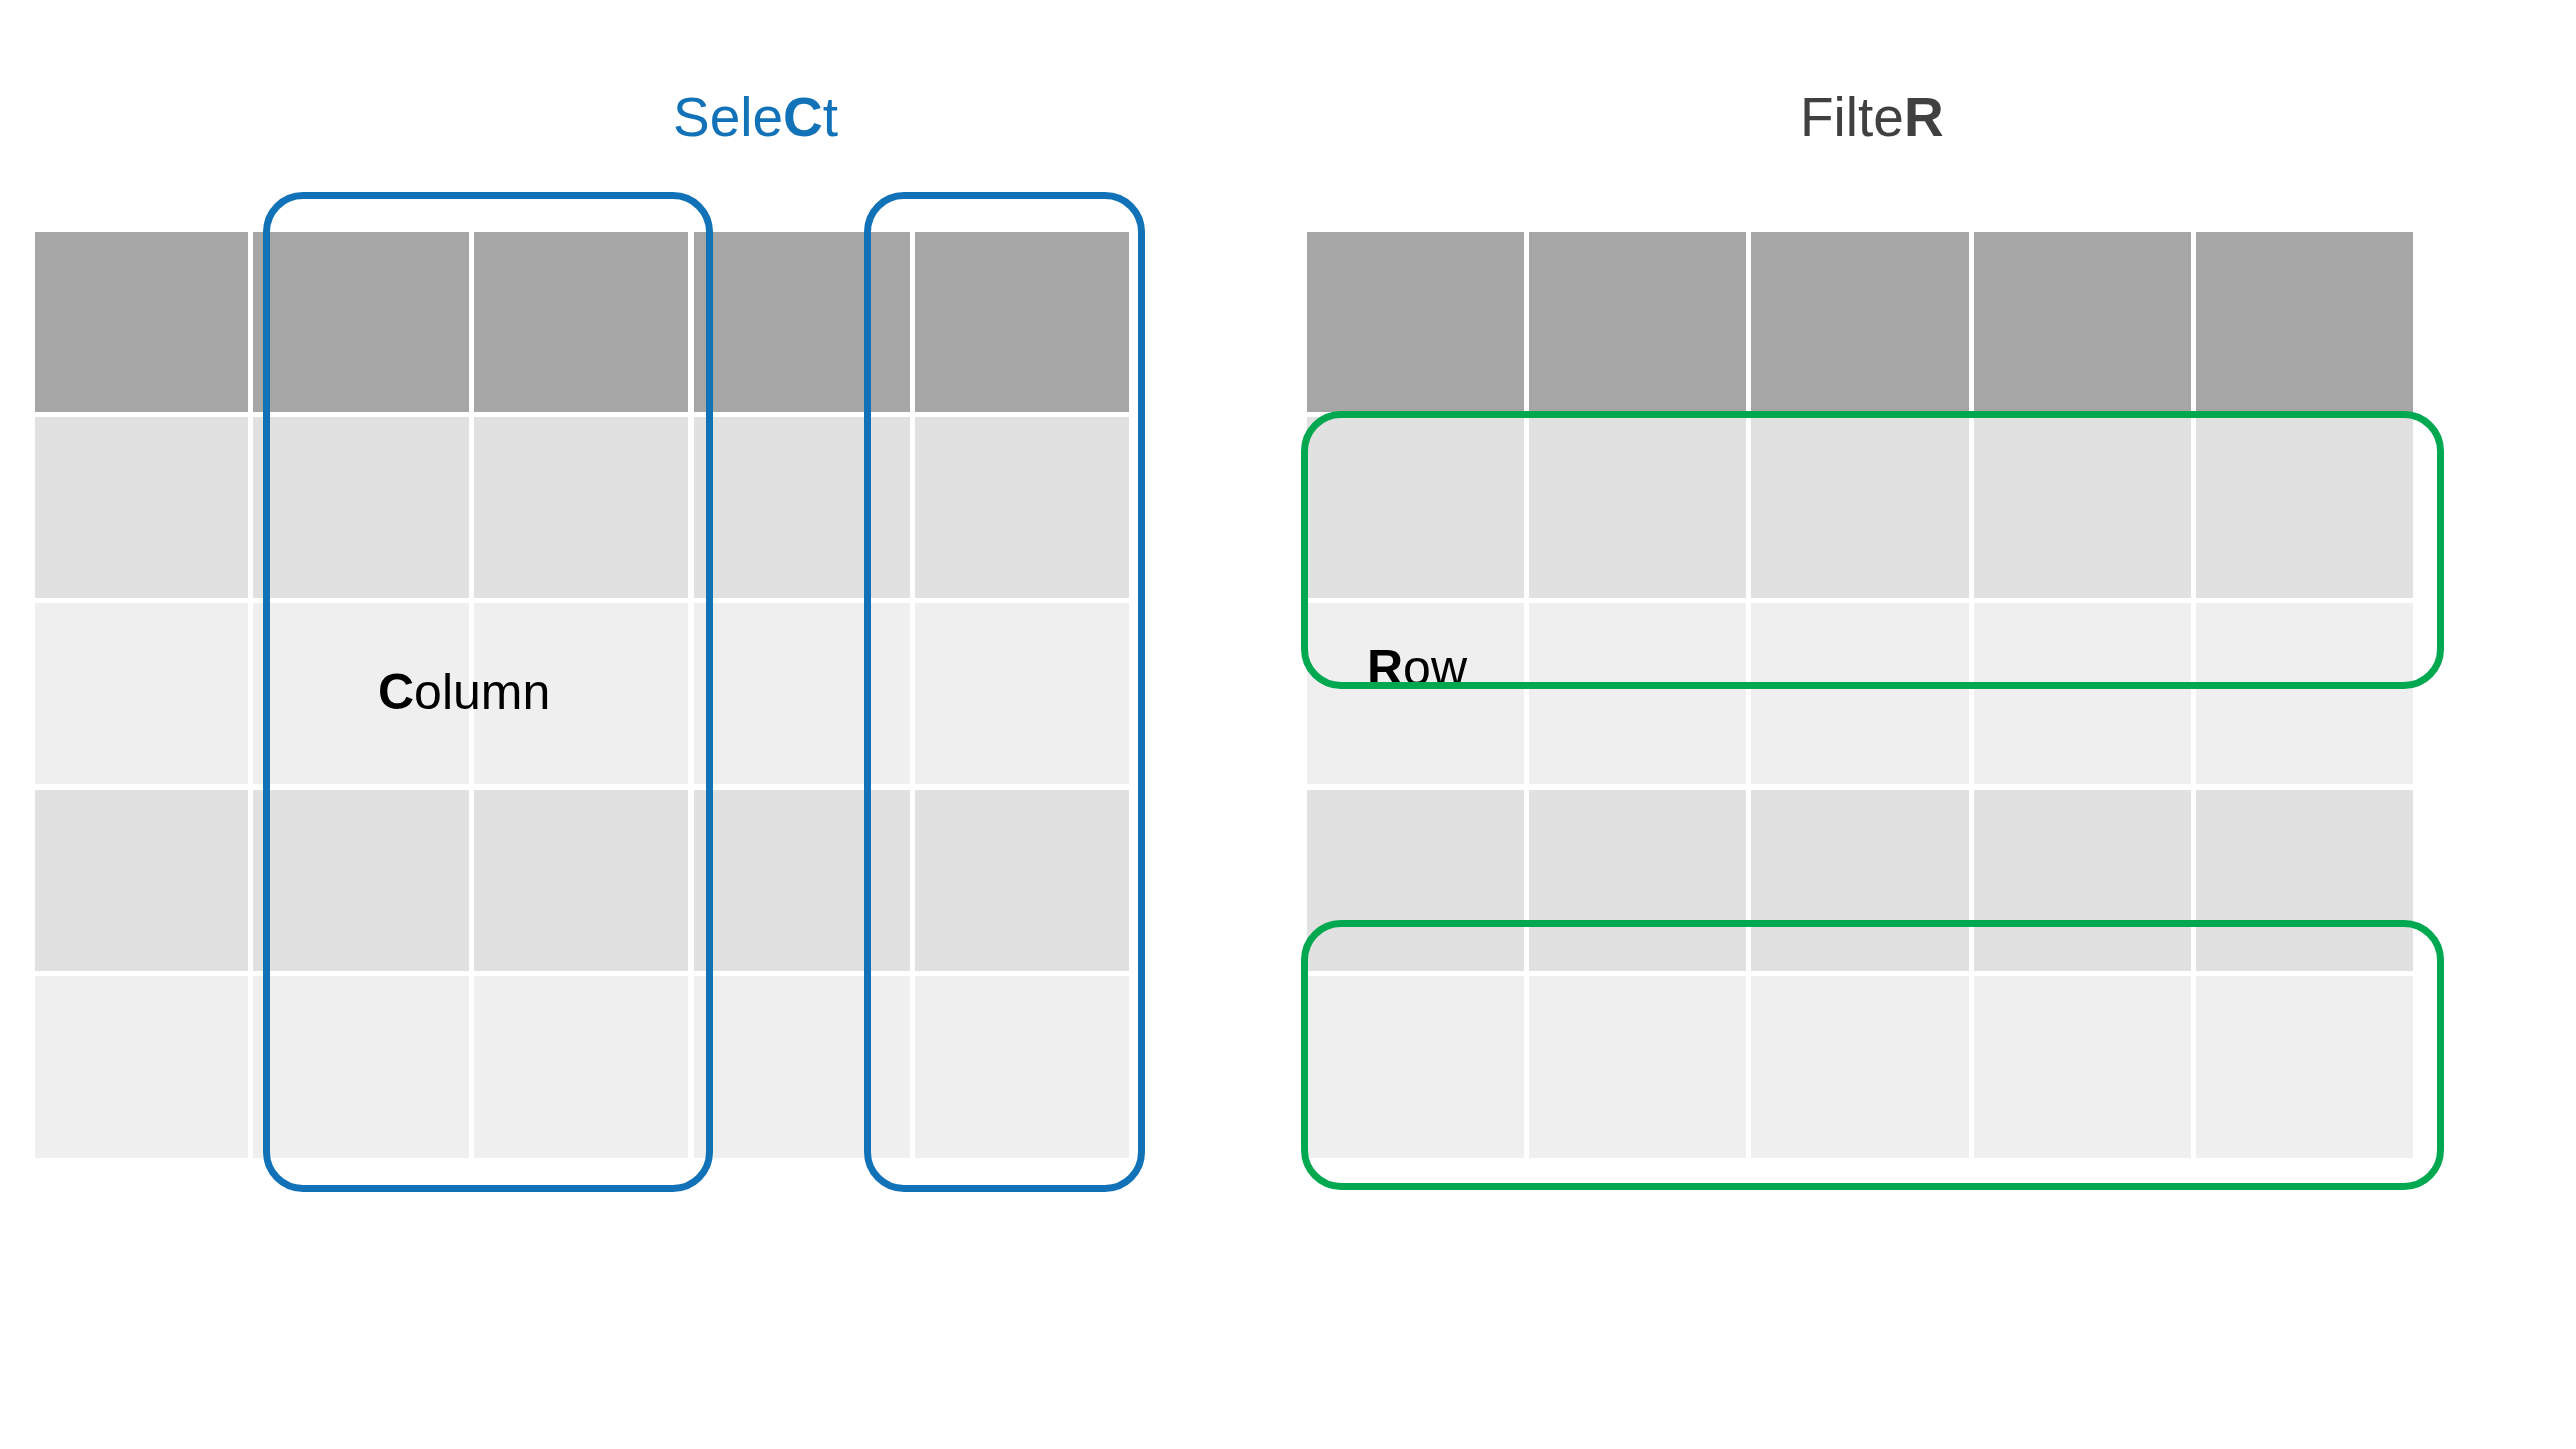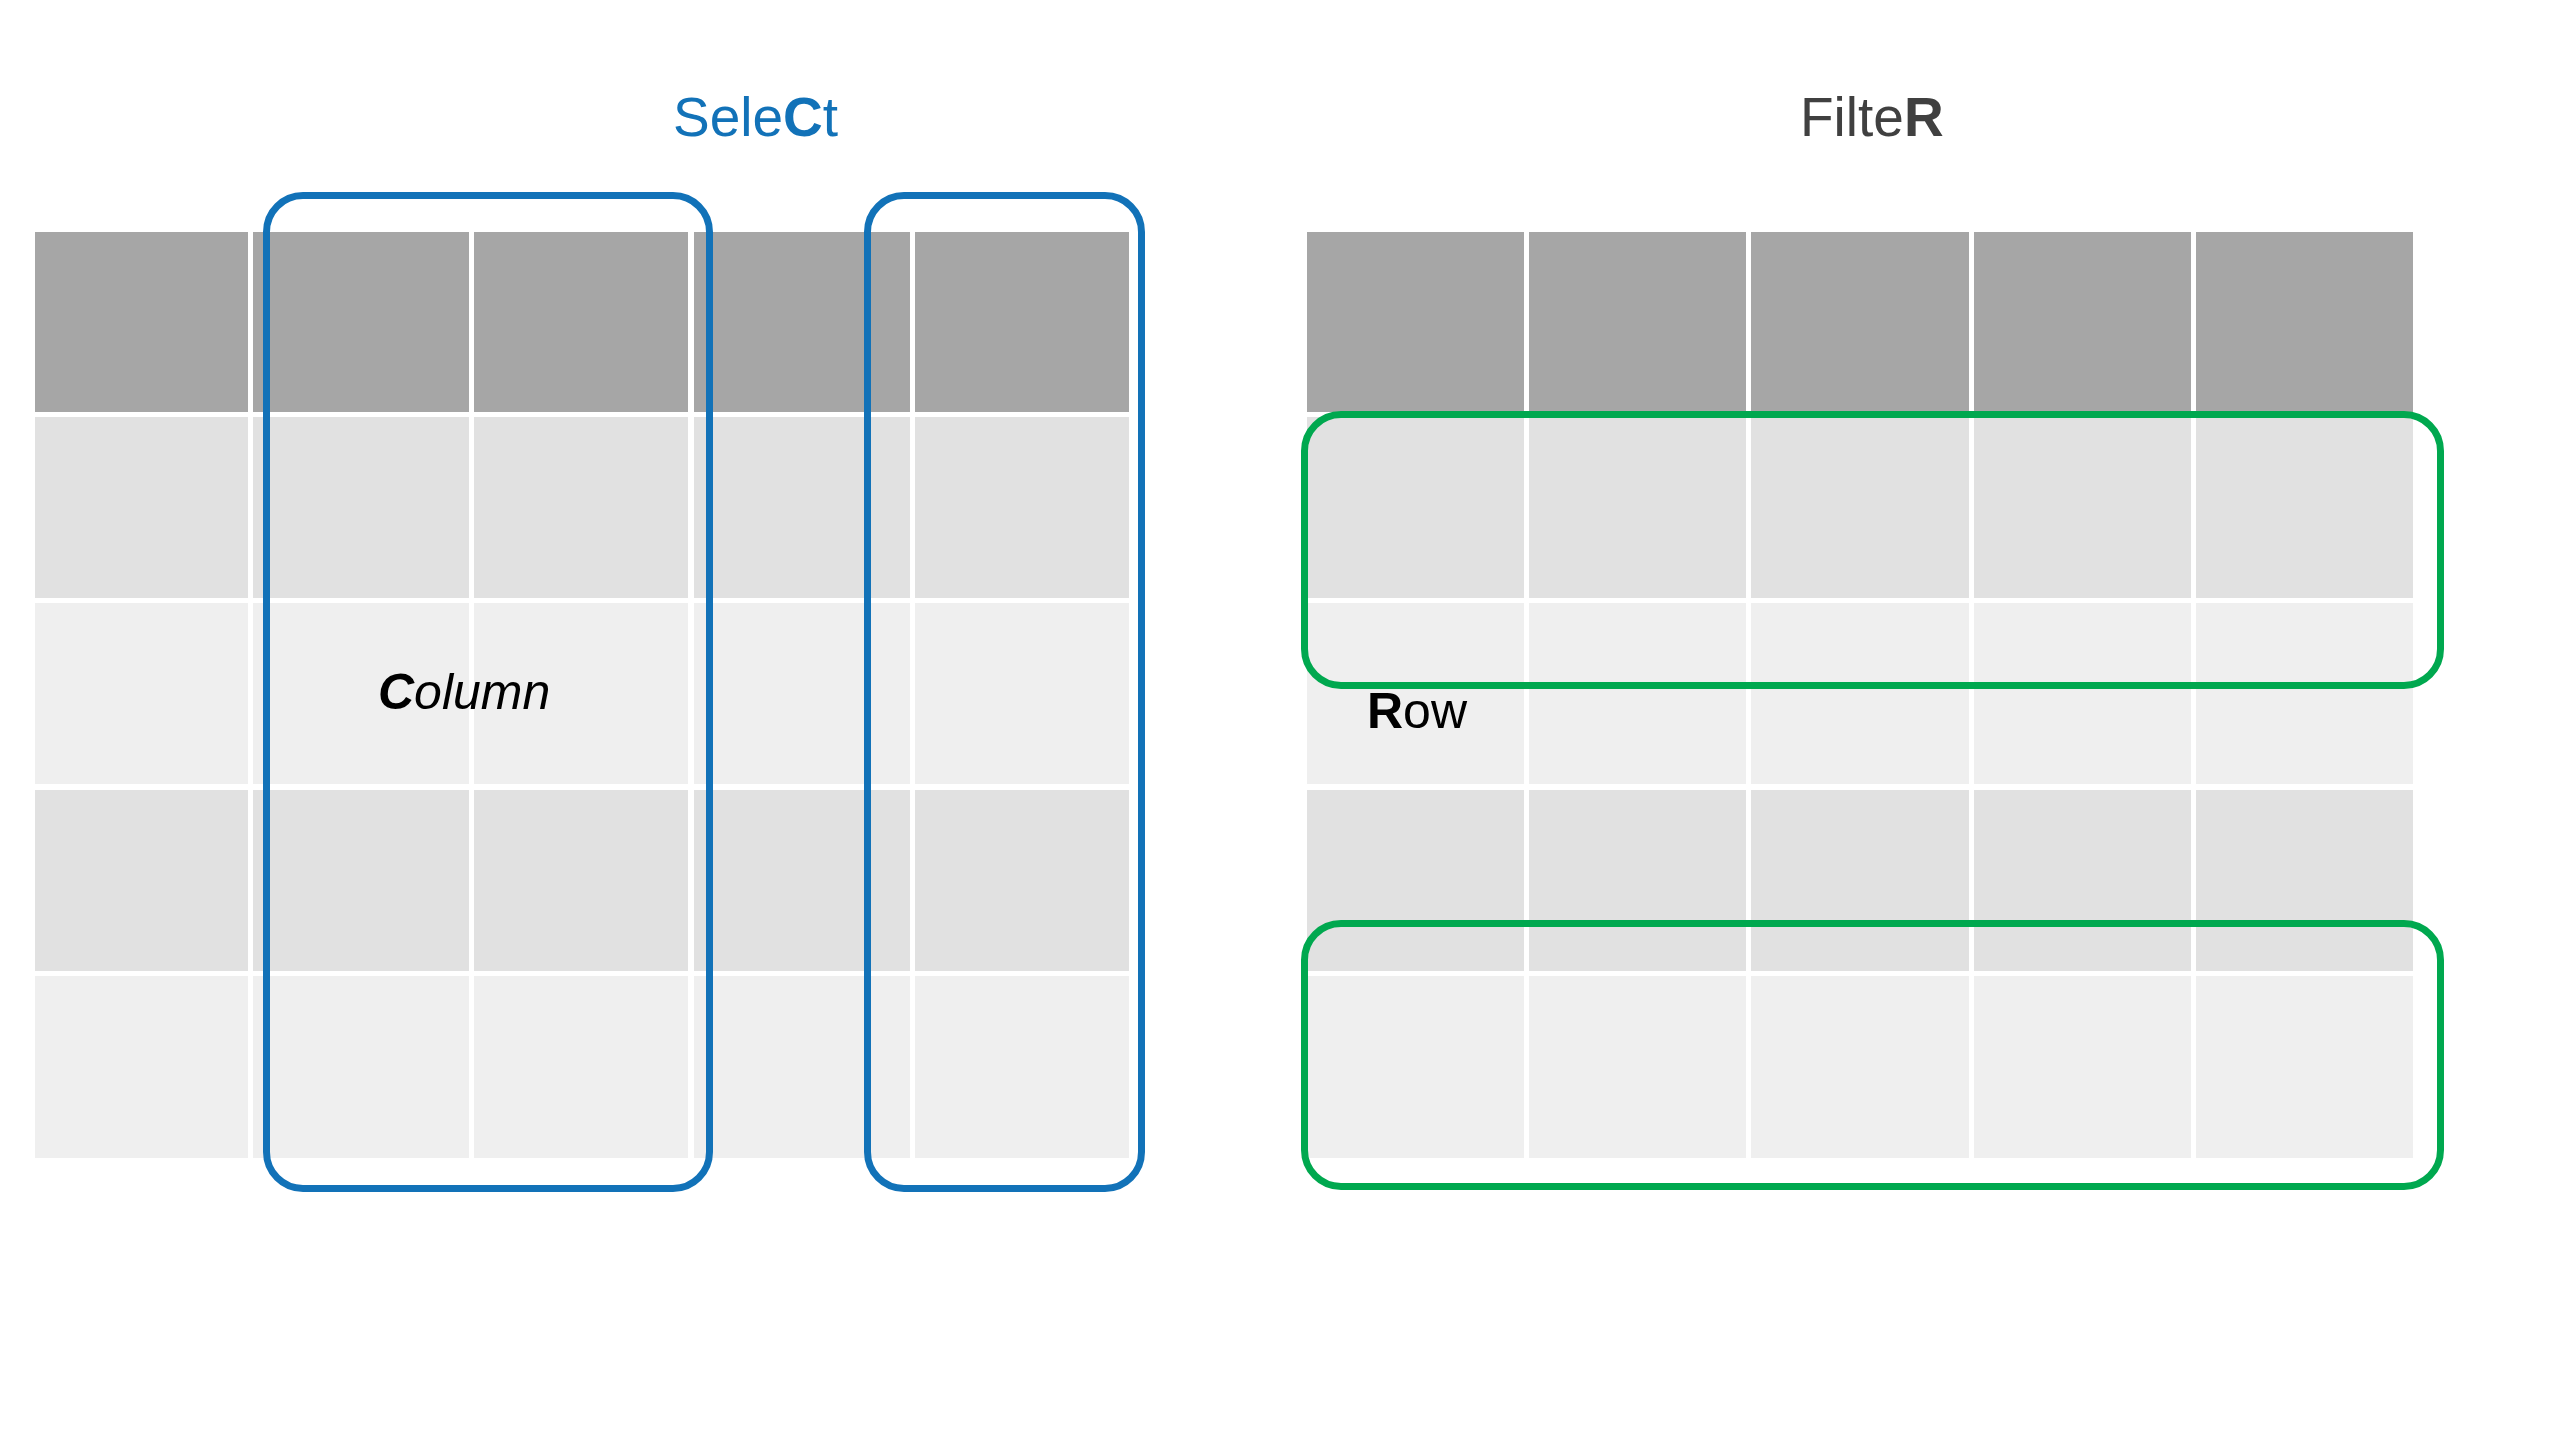--- a/index.html
+++ b/index.html
@@ -62,22 +62,22 @@
   
   .overlay-label {
     position: absolute;
     font-size: 50px;
     color: #000000;
     font-weight: 400;
     white-space: nowrap;
     line-height: 1;
   }
   .overlay-label .em { font-weight: 700; }
-  #label-column { left: 378px; top: 667px; font-style: italic; }
-  #label-row    { left: 1367px; top: 686px; }
+  #label-column { left: 378px; top: 667px; }
+  #label-row    { left: 1367px; top: 643px; }
 
   
   .highlight {
     position: absolute;
     box-sizing: border-box;
     background: transparent;
     pointer-events: none;
   }
   .highlight.blue  { border: 7px solid #1272b8; }
   .highlight.green { border: 7px solid #00a84f; }

